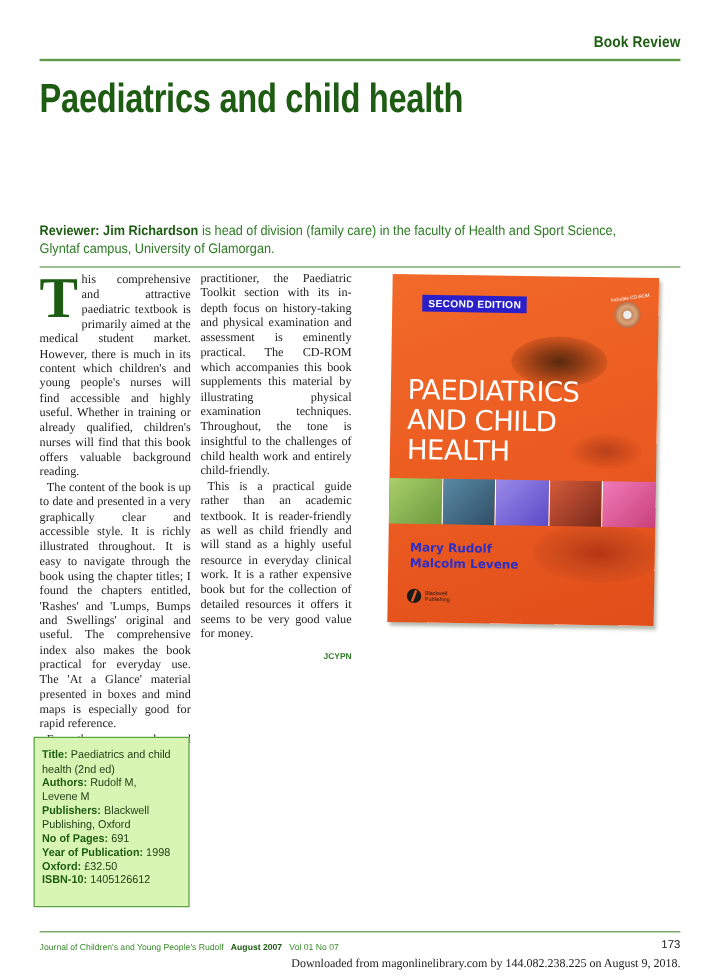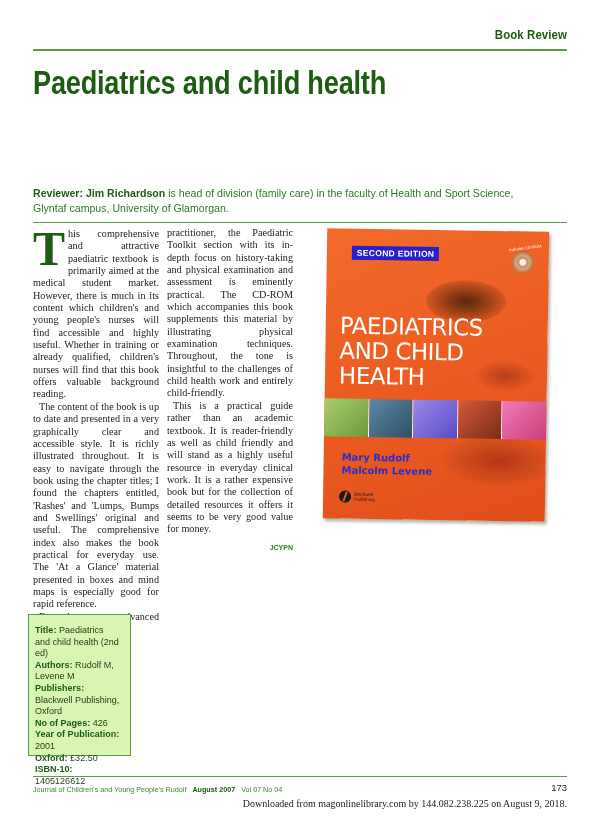--- a/index.html
+++ b/index.html
@@ -84,21 +84,21 @@
     .authors {
       position: absolute; left: 18px; top: 222px; color: #2a2fc7;
       font-family: "DejaVu Sans", sans-serif; font-weight: bold; font-size: 10px; line-height: 13px;
     }
     .publisher-logo { position: absolute; left: 16px; top: 262px; display: flex; align-items: center; gap: 3px; }
     .publisher-logo .mark { width: 12px; height: 12px; border-radius: 50%; background: #1a1a1a; position: relative; }
     .publisher-logo .mark::after { content: ""; position: absolute; left: 5px; top: 1px; width: 2px; height: 10px; background: #e85a22; transform: rotate(20deg); }
     .publisher-logo .txt { font-size: 4.5px; line-height: 5px; color: #1a1a1a; font-family: "Liberation Sans", sans-serif; }
 
     .infobox {
-      position: absolute; left: 28px; top: 614px; width: 103px; height: 142px;
+      position: absolute; left: 28px; top: 614px; width: 130px; height: 142px;
       background: #d8f5b4; border: 1.5px solid #5ea046; padding: 9px 6px 6px 6px;
       font-family: "Liberation Sans", sans-serif; font-size: 9.5px; line-height: 11.6px; color: #1f3b14;
     }
     .infobox .k { color: #1d5c12; font-weight: bold; }
     .infobox .row { transform: scaleX(0.95); transform-origin: left top; }
 
     .rule-foot { position: absolute; left: 33px; right: 33px; top: 776px; height: 1px; background: #5e9a4a; }
     .footer-left {
       position: absolute; left: 33px; top: 785px; font-family: "Liberation Sans", sans-serif;
       font-size: 7.2px; color: #3a8a2c; white-space: nowrap;
@@ -161,24 +161,24 @@
       <div>Blackwell</div>
       <div>Publishing</div>
     </div>
   </div>
 </div>
 
 <div class="infobox">
   <div class="row"><span class="k">Title:</span> <span>Paediatrics and child health (2nd ed)</span></div>
   <div class="row"><span class="k">Authors:</span> <span>Rudolf M, Levene M</span></div>
   <div class="row"><span class="k">Publishers:</span> <span>Blackwell Publishing, Oxford</span></div>
-  <div class="row"><span class="k">No of Pages:</span> <span>426</span></div>
-  <div class="row"><span class="k">Year of Publication:</span> <span>2001</span></div>
+  <div class="row"><span class="k">No of Pages:</span> <span>691</span></div>
+  <div class="row"><span class="k">Year of Publication:</span> <span>1998</span></div>
   <div class="row"><span class="k">Oxford:</span> <span>£32.50</span></div>
   <div class="row"><span class="k">ISBN-10:</span> <span>1405126612</span></div>
 </div>
 
 <div class="rule-foot"></div>
 <div class="footer-left">
-  <span>Journal of Children's and Young People's Rudolf</span><b>August 2007</b><span>Vol 07 No 04</span>
+  <span>Journal of Children's and Young People's Rudolf</span><b>August 2007</b><span>Vol 01 No 07</span>
 </div>
 <div class="page-num">173</div>
 <div class="download">Downloaded from magonlinelibrary.com by 144.082.238.225 on August 9, 2018.</div>
 
 </body></html>

